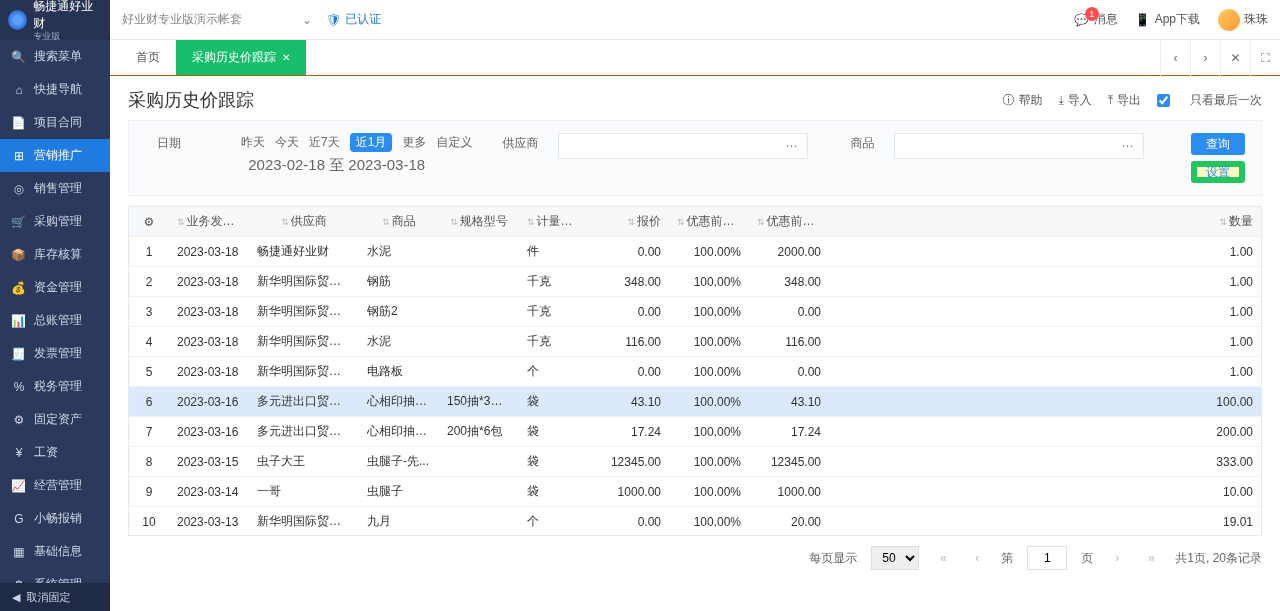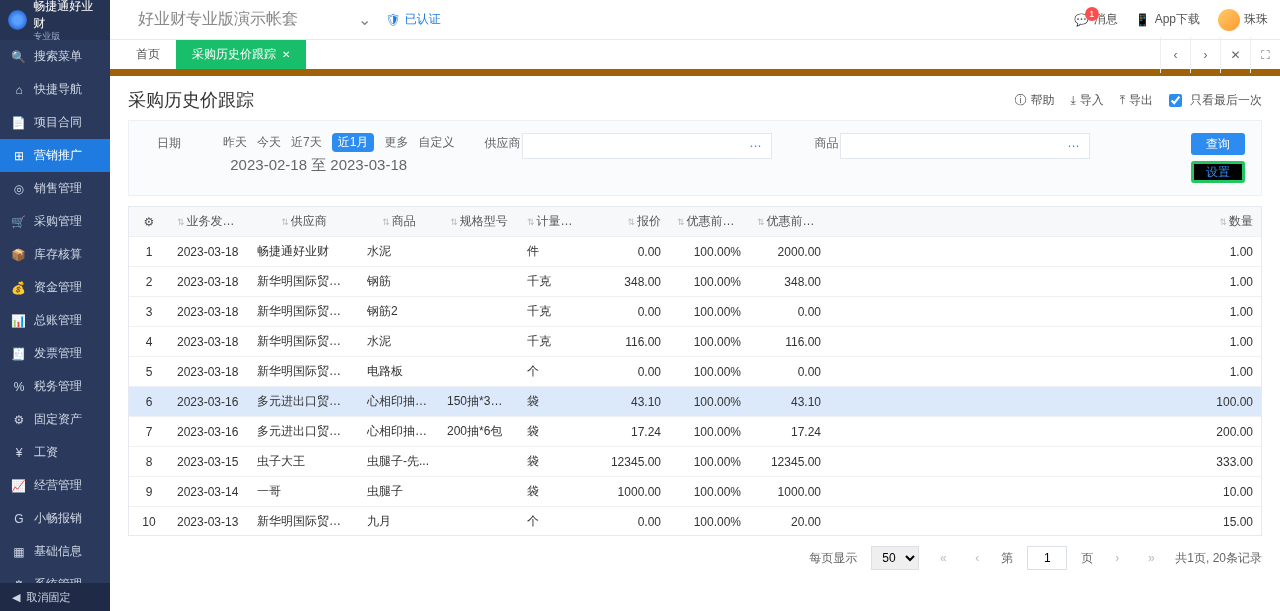--- a/index.html
+++ b/index.html
@@ -16,58 +16,58 @@
 .menu-item { height: 33px; display: flex; align-items: center; padding: 0 12px; gap: 8px; cursor: pointer; font-size: 12px; }
 .menu-item.active { background: #1f7be0; color: #fff; }
 .menu-item .mi-icon { width: 14px; height: 14px; display: flex; align-items: center; justify-content: center; }
 .sidebar-footer { height: 28px; display: flex; align-items: center; padding: 0 12px; gap: 6px; background: #1e2a46; font-size: 11px; cursor: pointer; }
 
 
 .main { flex: 1; display: flex; flex-direction: column; background: #fff; min-width: 0; }
 
 
 .topbar { height: 40px; border-bottom: 1px solid #e6e9ef; display: flex; align-items: center; padding: 0 12px; gap: 14px; }
-.org-select { color: #888; font-size: 16px; display: flex; align-items: center; gap: 60px; cursor: pointer; margin-left: 16px; }
+.org-select { color: #888; font-size: 12px; display: flex; align-items: center; gap: 60px; cursor: pointer; }
 .verified { color: #1f7be0; display: flex; align-items: center; gap: 4px; font-size: 12px; }
 .topbar-right { margin-left: auto; display: flex; align-items: center; gap: 18px; }
 .topbar-item { display: flex; align-items: center; gap: 4px; color: #555; cursor: pointer; font-size: 12px; position: relative; }
 .badge { position: absolute; top: -4px; left: 10px; background: #ff4d4f; color: #fff; border-radius: 8px; min-width: 14px; height: 14px; font-size: 9px; display: flex; align-items: center; justify-content: center; padding: 0 3px; }
 .avatar { width: 22px; height: 22px; border-radius: 50%; background: linear-gradient(135deg,#ffcc66,#ff9933); }
 
 
-.tabbar { height: 36px; border-bottom: 7px solid #a16207; display: flex; align-items: stretch; padding-left: 10px; }
+.tabbar { height: 36px; border-bottom: 1px solid #a16207; display: flex; align-items: stretch; padding-left: 10px; }
 .tab { padding: 0 16px; display: flex; align-items: center; gap: 6px; font-size: 12px; color: #555; cursor: pointer; }
 .tab.active { background: #19be6b; color: #fff; }
 .tab-close { font-size: 10px; }
 .tab-ctrl { margin-left: auto; display: flex; align-items: center; gap: 0; }
 .tab-ctrl-btn { width: 30px; height: 36px; display: flex; align-items: center; justify-content: center; border-left: 1px solid #eee; cursor: pointer; color: #666; }
 
 
 .page-head { padding: 12px 18px 8px; display: flex; align-items: center; }
 .page-title { font-size: 18px; color: #333; font-weight: 500; }
 .page-actions { margin-left: auto; display: flex; align-items: center; gap: 16px; }
 .pa-link { color: #555; display: flex; align-items: center; gap: 4px; cursor: pointer; }
-.pa-check { display: flex; align-items: center; gap: 8px; color: #555; }
+.pa-check { display: flex; align-items: center; gap: 20px; color: #555; }
 .pa-check input { accent-color: #2d8cf0; }
 
 
 .filter { margin: 0 18px 10px; background: #fafbfc; border: 1px solid #eef0f4; padding: 12px 16px; display: flex; align-items: flex-start; gap: 30px; }
-.filter-col { display: flex; align-items: flex-start; gap: 2px; }
+.filter-col { display: flex; align-items: flex-start; gap: 20px; }
 .filter-label { color: #666; padding-top: 2px; width: 36px; text-align: right; }
 .date-opts { display: flex; flex-direction: column; gap: 4px; }
 .date-row { display: flex; gap: 10px; align-items: center; margin-left: 40px; }
 .date-opt { color: #666; cursor: pointer; }
 .date-opt.active { background: #2d8cf0; color: #fff; padding: 1px 6px; border-radius: 4px; }
 .date-range { color: #666; font-size: 15px; text-align: center; }
 .lookup { width: 250px; height: 26px; border: 1px solid #e3e7ee; background: #fff; display: flex; align-items: center; padding: 0 8px; }
 .lookup-more { margin-left: auto; color: #2d8cf0; letter-spacing: 2px; cursor: pointer; }
 .filter-btns { margin-left: auto; display: flex; flex-direction: column; gap: 6px; }
 .btn { width: 54px; height: 22px; border-radius: 3px; display: flex; align-items: center; justify-content: center; cursor: pointer; font-size: 12px; }
 .btn-primary { background: #2d8cf0; color: #fff; }
-.btn-plain { background: #000000; border: 3px solid #22c55e; color: #2d8cf0; }
+.btn-plain { background: #fef9c3; border: 6px solid #22c55e; color: #2d8cf0; }
 
 
 .table-wrap { margin: 0 18px; border: 1px solid #e6e9ef; height: 330px; overflow: auto; background: #fff; }
 table { width: 100%; border-collapse: collapse; table-layout: fixed; }
 th, td { border-bottom: 1px solid #eef0f4; padding: 6px 8px; height: 24px; font-size: 12px; white-space: nowrap; overflow: hidden; text-overflow: ellipsis; }
 th { background: #f7f8fa; color: #555; font-weight: 500; text-align: center; position: sticky; top: 0; }
 th .sort { color: #bbb; margin-right: 2px; font-size: 9px; display: inline-block; }
 td.num, th.num { text-align: right; }
 td.ctr, th.ctr { text-align: center; }
 tbody tr.sel { background: #dbe9fb; }
@@ -408,21 +408,21 @@
             <tr>
               <td class="ctr">10</td>
               <td>2023-03-13</td>
               <td>新华明国际贸易有限...</td>
               <td>九月</td>
               <td></td>
               <td>个</td>
               <td class="num">0.00</td>
               <td class="num">100.00%</td>
               <td class="num">20.00</td>
-              <td class="num">15.00</td>
+              <td class="num">19.01</td>
             </tr>
           </tbody>
       </table>
     </div>
 
     <div class="pager">
       <span>每页显示</span>
       <select><option>50</option></select>
       <span class="pg-btn">«</span>
       <span class="pg-btn">‹</span>

